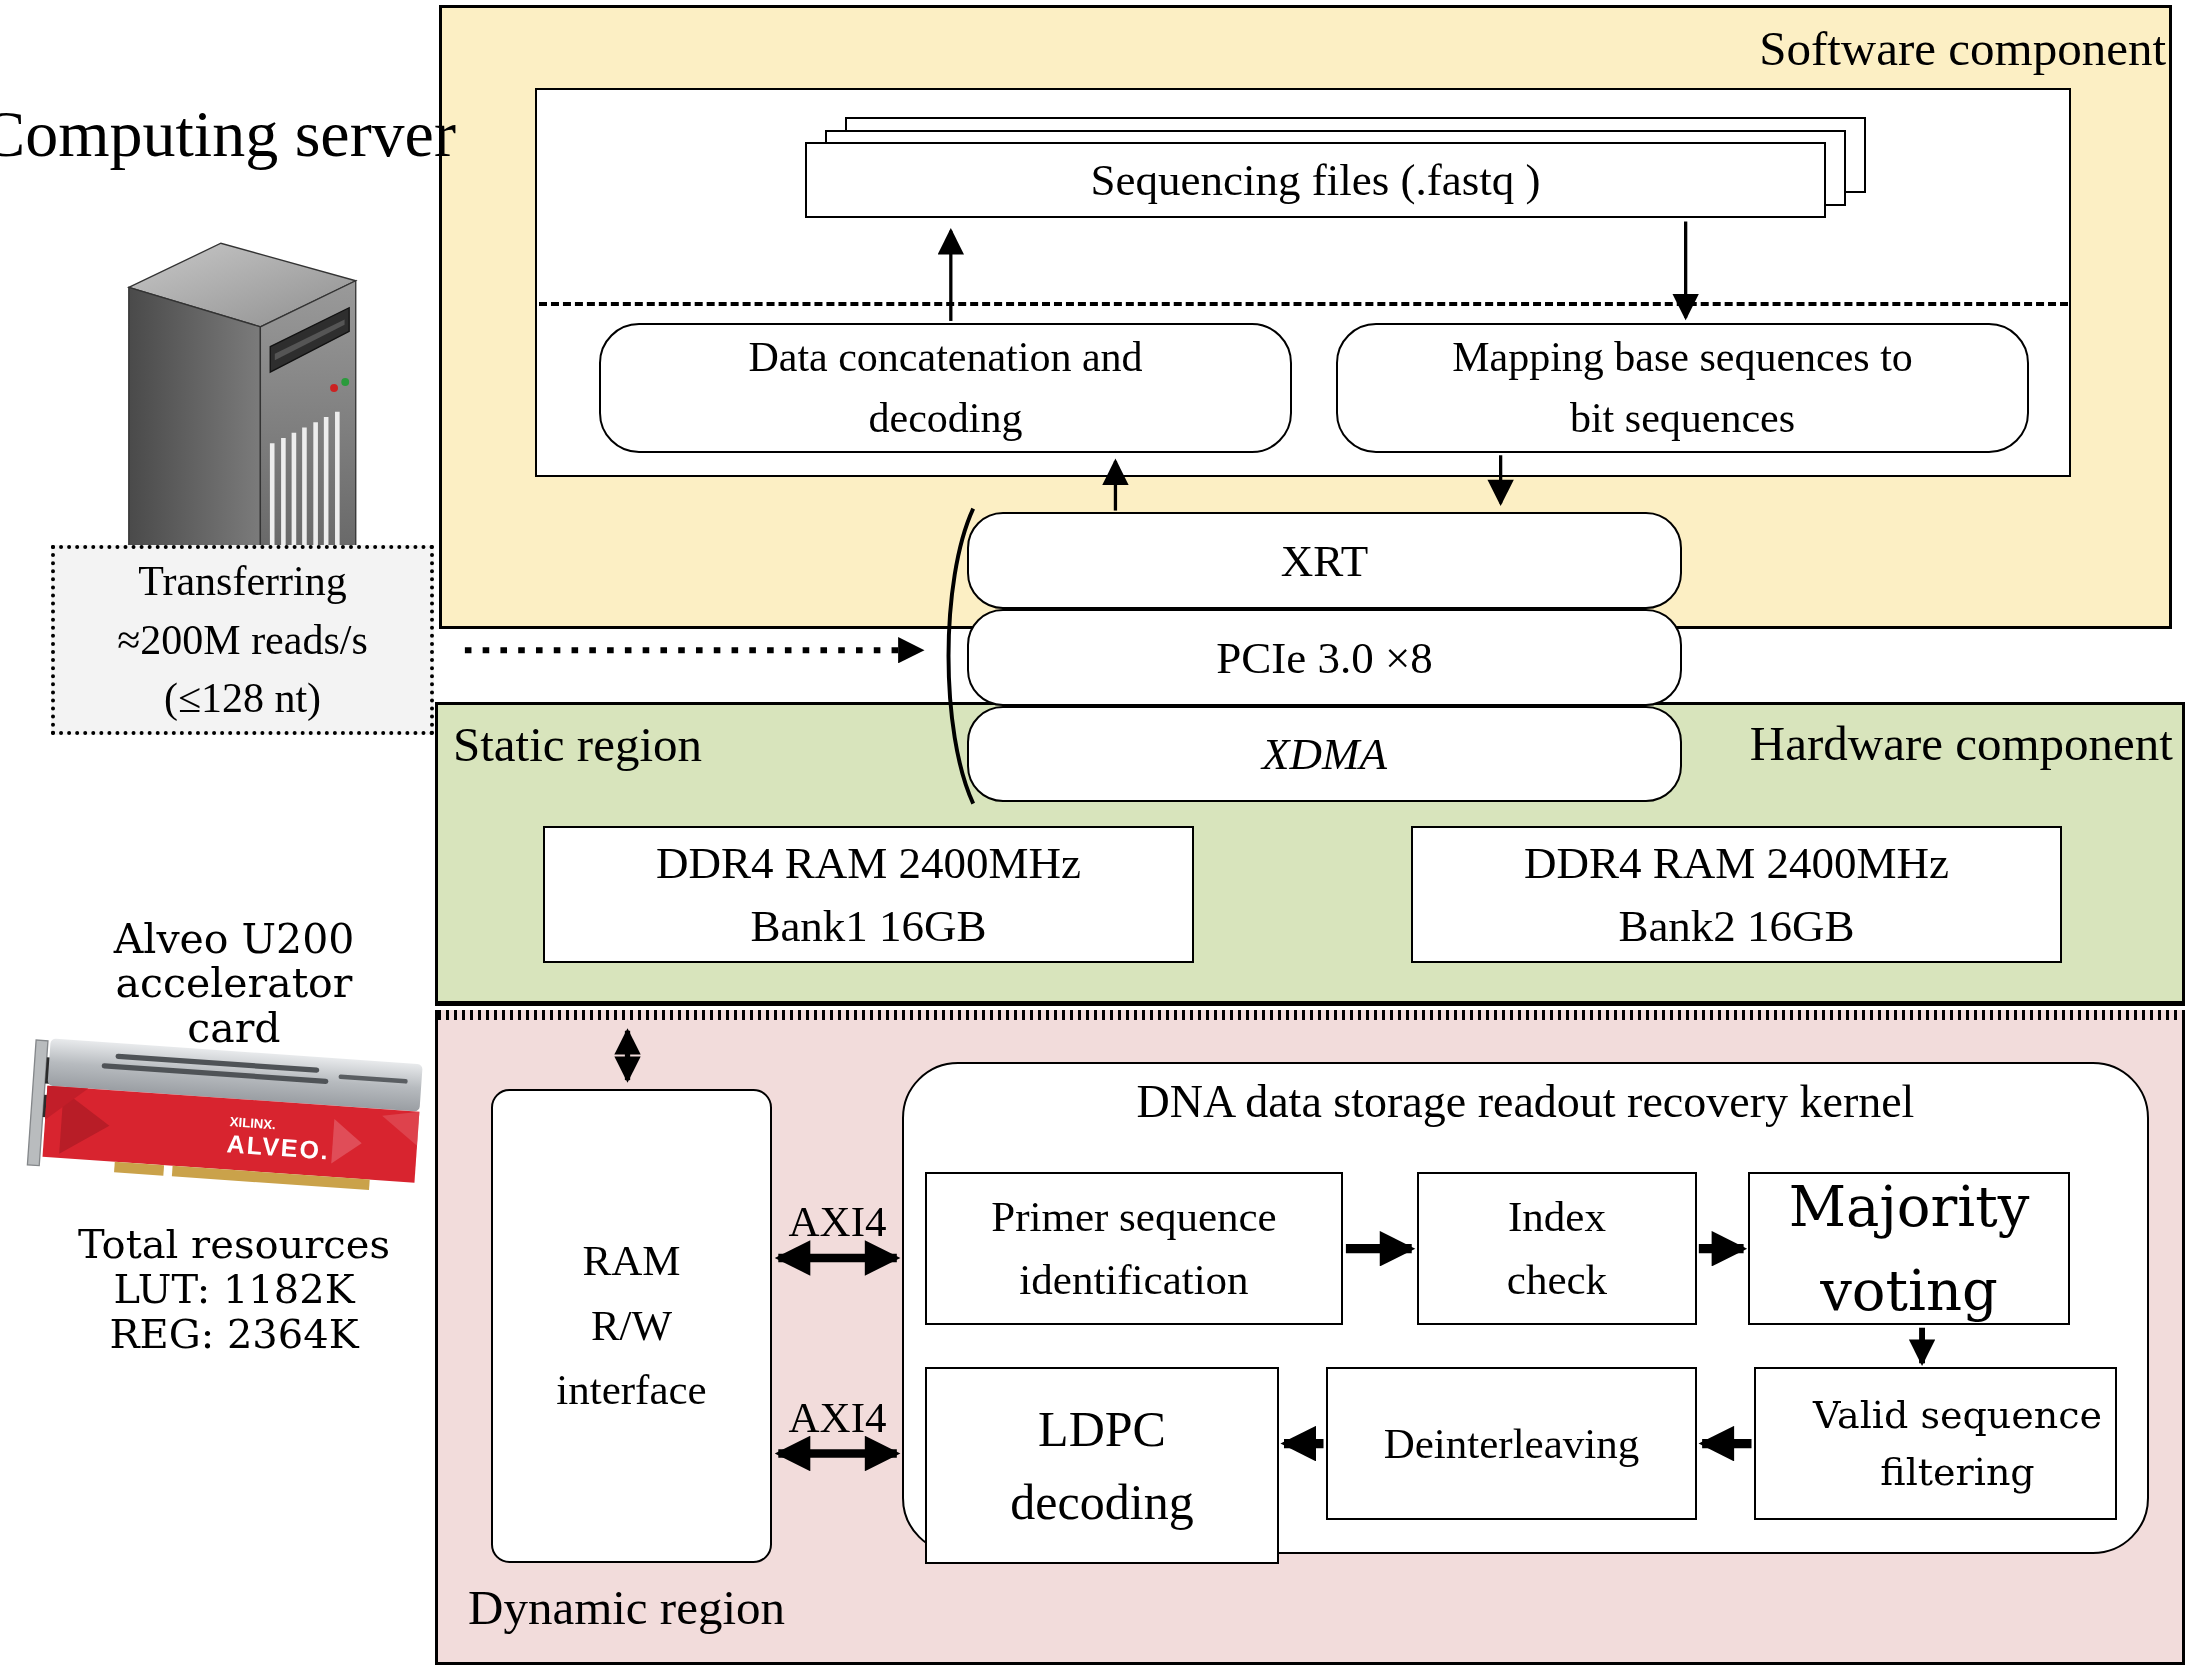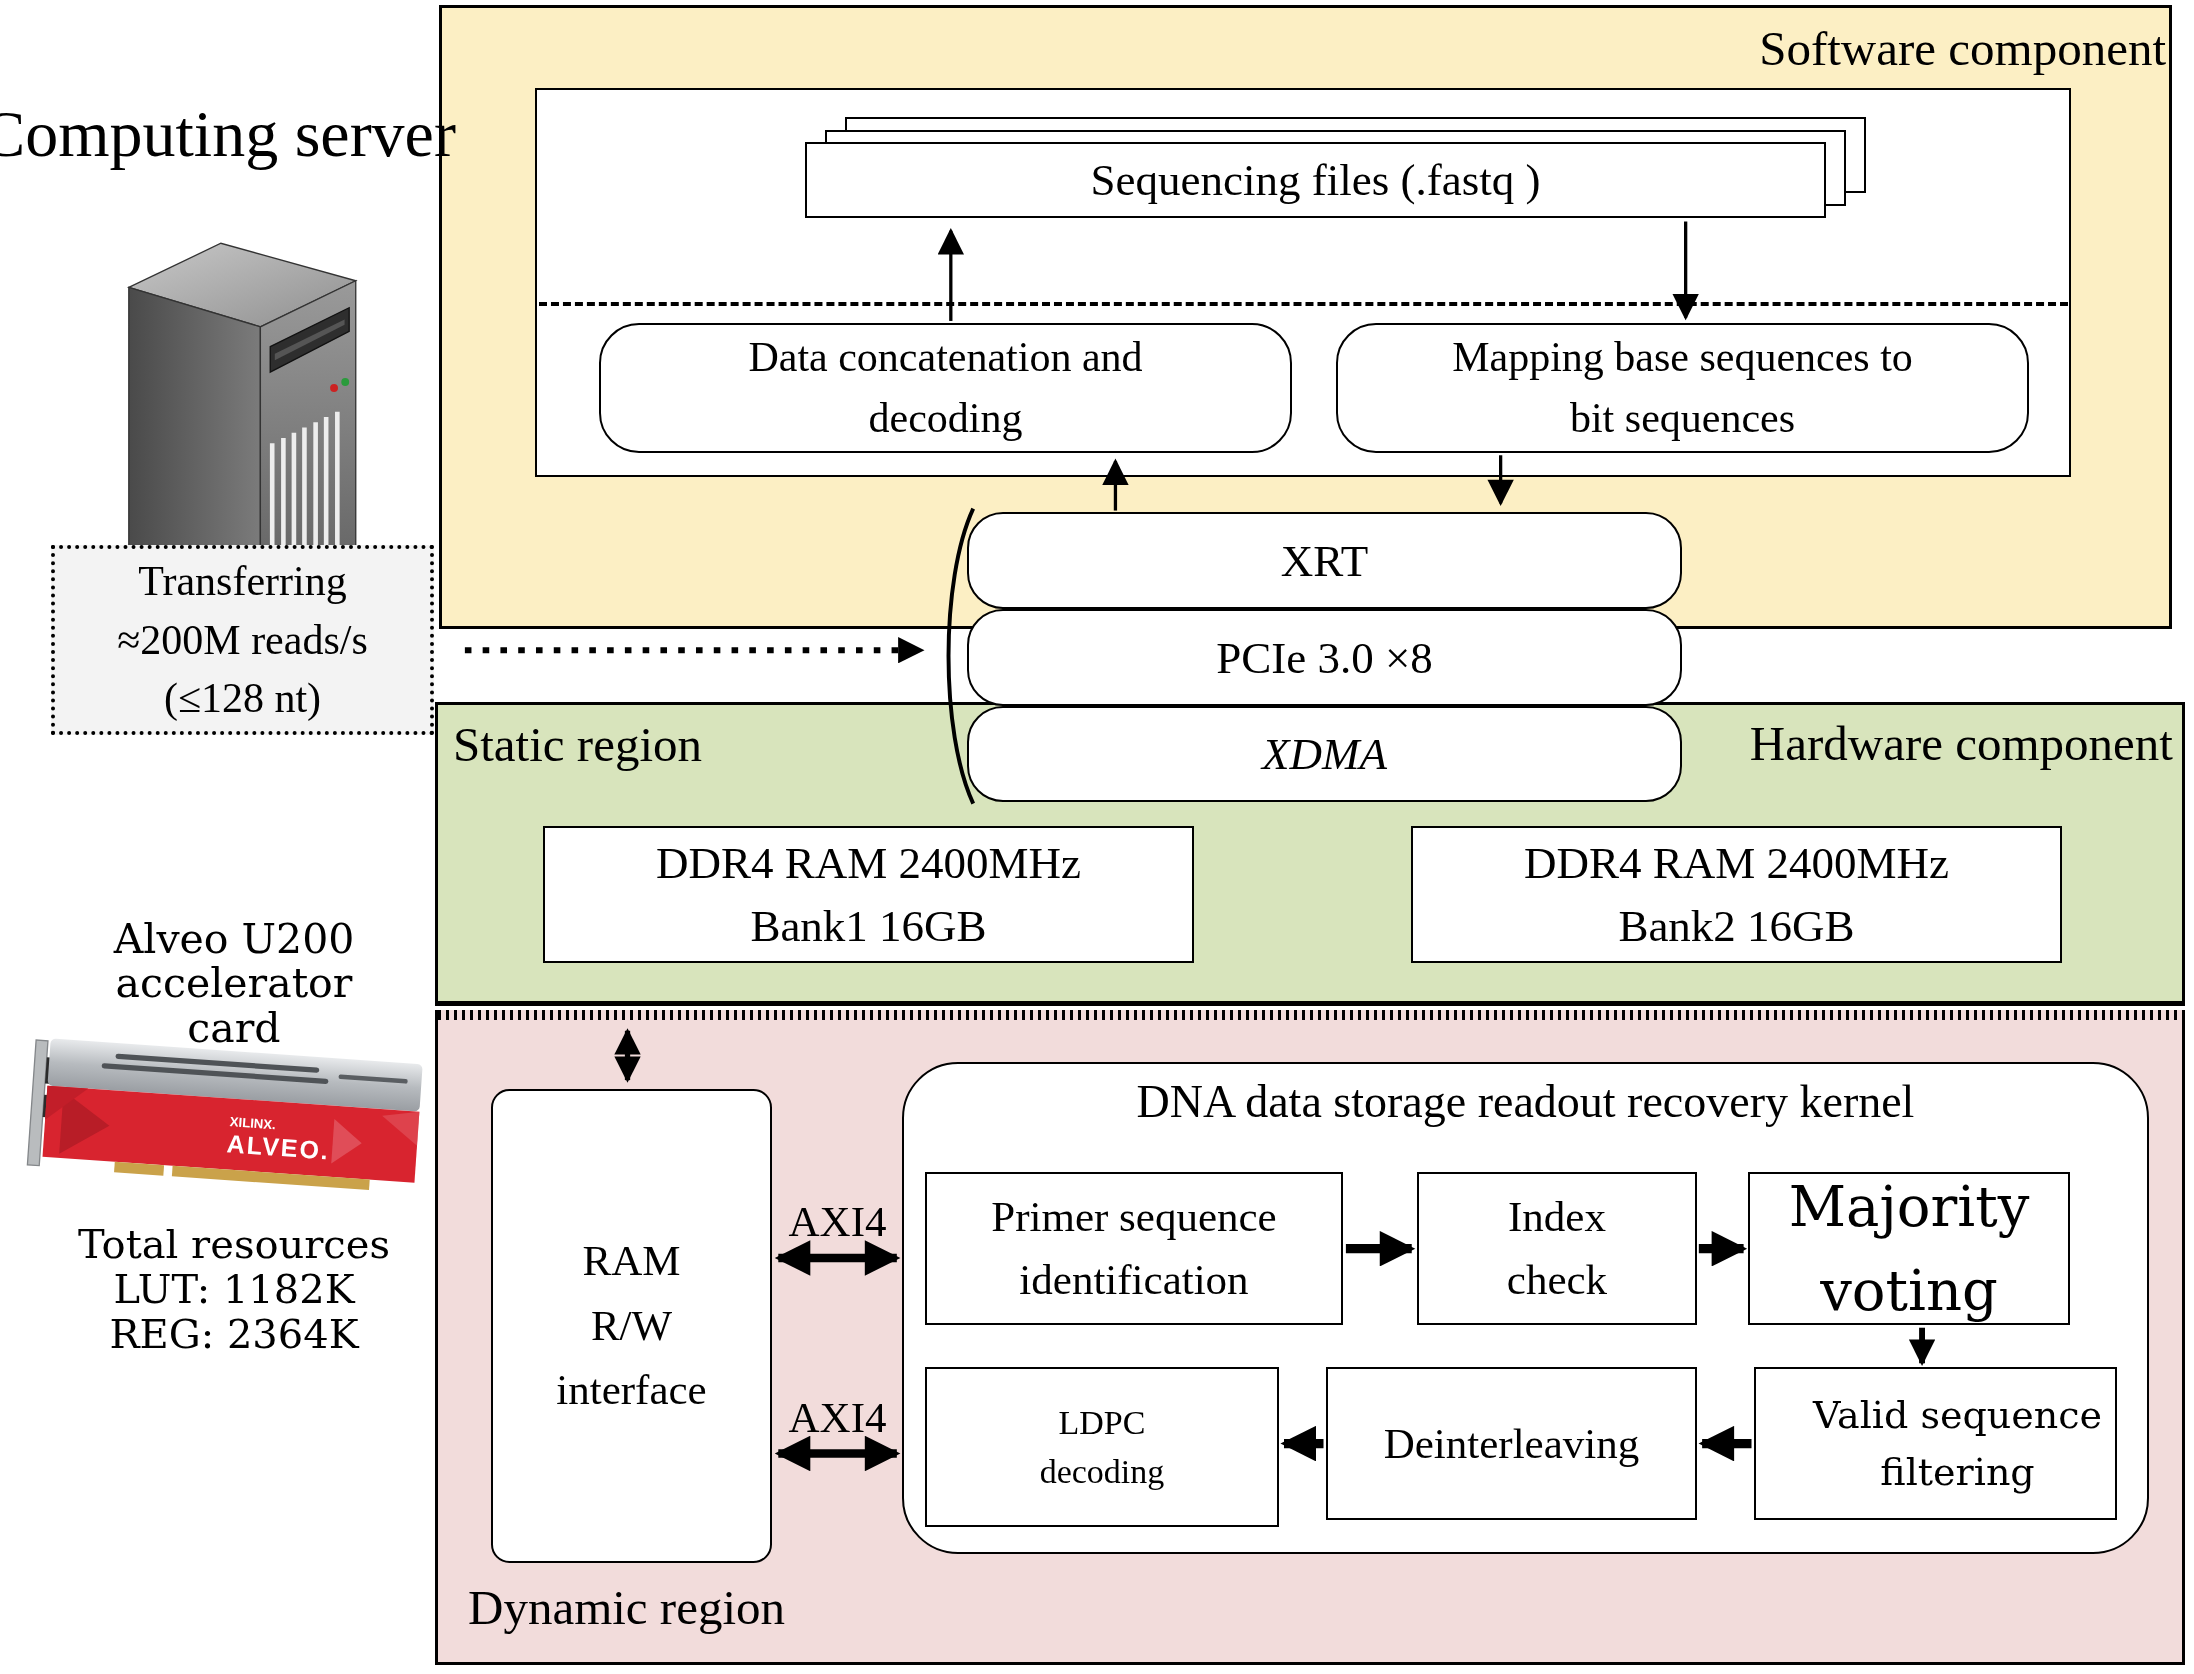--- a/index.html
+++ b/index.html
@@ -97,21 +97,21 @@
   </div>
   <div class="abs box cen t" style="left:1417px;top:1172px;width:280px;height:153px;font-size:43px;line-height:1.45;z-index:6;">
     <div>Index</div>
     <div>check</div>
   </div>
   <div class="abs box cen w" style="left:1748px;top:1172px;width:322px;height:153px;font-size:56px;line-height:1.5;z-index:6;justify-content:center;">
     <div>Majority</div>
     <div>voting</div>
   </div>
 
-  <div class="abs box cen t" style="left:925px;top:1367px;width:354px;height:160px;font-size:34px;line-height:1.45;z-index:6;">
+  <div class="abs box cen t" style="left:925px;top:1367px;width:354px;height:197px;font-size:50px;line-height:1.45;z-index:6;">
     <div>LDPC</div>
     <div>decoding</div>
   </div>
   <div class="abs box cen t" style="left:1326px;top:1367px;width:371px;height:153px;font-size:43px;z-index:6;">
     <div>Deinterleaving</div>
   </div>
   <div class="abs box cen w" style="left:1754px;top:1367px;width:363px;height:153px;font-size:38px;line-height:1.5;z-index:6;padding-left:44px;">
     <div>Valid sequence</div>
     <div>filtering</div>
   </div>

